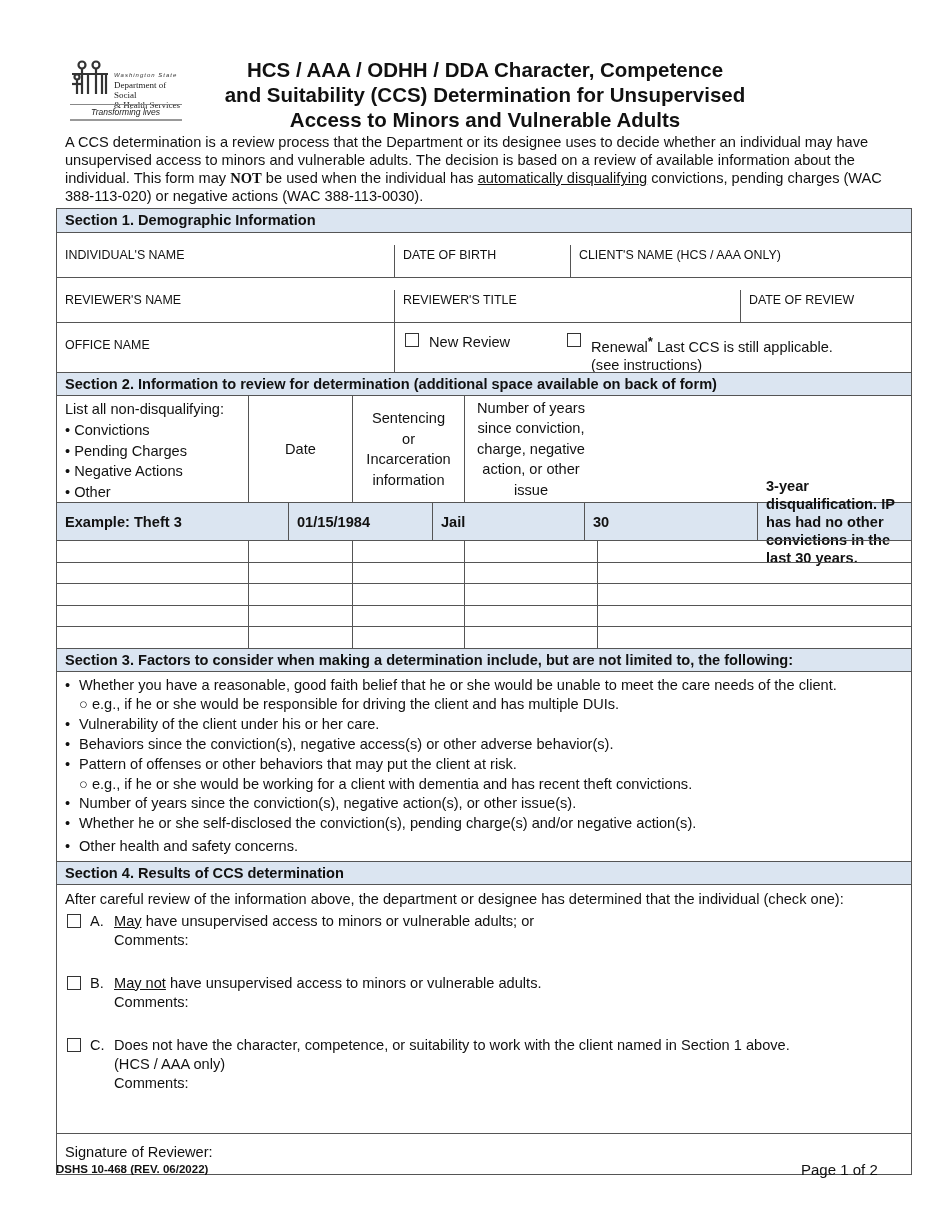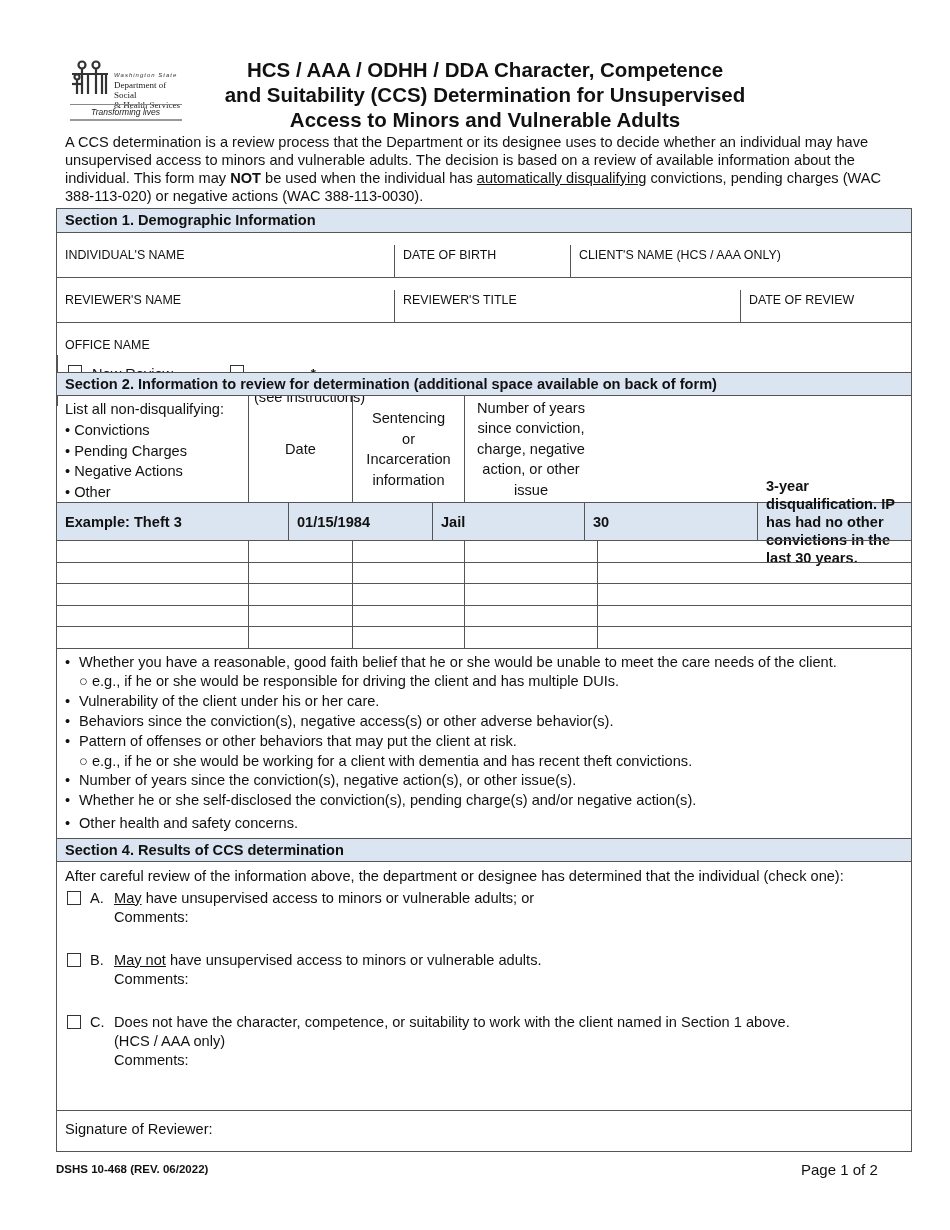--- a/index.html
+++ b/index.html
@@ -12,21 +12,21 @@
   .logo .figures { position: absolute; left: 2px; top: 2px; width: 40px; height: 36px; }
   .logo .state { position: absolute; left: 46px; top: 14px; font-size: 6px; font-style: italic; letter-spacing: 1px; color: #333; }
   .logo .dept { position: absolute; left: 46px; top: 22px; font-family: "Liberation Serif", serif; font-size: 9px; line-height: 10px; color: #222; }
   .logo .rule1 { position: absolute; left: 2px; top: 46px; width: 112px; height: 1px; background: #888; }
   .logo .tag { position: absolute; left: 0; top: 49px; width: 115px; text-align: center; font-size: 8.5px; font-style: italic; color: #222; }
   .logo .rule2 { position: absolute; left: 2px; top: 61px; width: 112px; height: 2px; background: #999; }
 
   .title { position: absolute; left: 195px; top: 57px; width: 580px; text-align: center; font-weight: bold; font-size: 20.5px; line-height: 25px; }
 
   .intro { position: absolute; left: 65px; top: 133px; width: 840px; font-size: 14.6px; line-height: 18px; }
-  .intro b { font-weight: bold; }
+  .intro b { font-weight: bold; font-family: Liberation Serif, serif; }
   .intro u { text-decoration: underline; }
 
   
   .form { position: absolute; left: 56px; top: 208px; width: 856px; border: 1px solid #555; }
   .row { position: relative; display: flex; border-top: 1px solid #555; }
   .row:first-child { border-top: none; }
   .cell { border-left: 1px solid #555; position: relative; }
   .cell:first-child { border-left: none; }
   .sec-head { background: #dbe5f1; font-weight: bold; font-size: 14.6px; padding: 2px 8px; height: 23px; line-height: 19px; }
   .lbl { font-size: 12.4px; padding: 3px 8px; line-height: 14px; margin-top: 12px; }
@@ -124,21 +124,21 @@
       </div>
       <div class="cell lbl" style="width:346px;">
         <div>REVIEWER'S TITLE</div>
         <div></div>
       </div>
       <div class="cell lbl" style="flex:1;">
         <div>DATE OF REVIEW</div>
         <div></div>
       </div>
     </div>
-    <div class="row" style="height:50px;flex-direction:column;">
+    <div class="row" style="height:50px;">
       <div class="cell lbl" style="width:337px;">
         <div>OFFICE NAME</div>
         <div></div>
       </div>
       <div class="cell s1-opt" style="flex:1; padding:10px 10px 0 10px;">
         <div style="display:flex;">
           <div style="display:flex; width:162px;">
             <span class="cb" style="margin-right:10px;"></span>
             <span>New Review</span>
           </div>
@@ -211,20 +211,23 @@
     </div>
     <div class="row empty-row">
       <div class="cell" style="width:191px;"></div>
       <div class="cell" style="width:104px;"></div>
       <div class="cell" style="width:112px;"></div>
       <div class="cell" style="width:133px;"></div>
       <div class="cell" style="flex:1;"></div>
     </div>
 
     <div class="row">
+      <div class="cell sec-head" style="width:100%; height:22px;">Section 3.  Factors to consider when making a determination include, but are not limited to, the following:</div>
+    </div>
+    <div class="row">
       <div class="cell s3-body" style="width:100%;">
         <div class="s3-item">
             <span class="dot">•</span>
             <span>Whether you have a reasonable, good faith belief that he or she would be unable to meet the care needs of the client.</span>
           </div>
         <div class="s3-sub"><span>○</span> <span>e.g., if he or she would be responsible for driving the client and has multiple DUIs.</span></div>
         <div class="s3-item">
             <span class="dot">•</span>
             <span>Vulnerability of the client under his or her care.</span>
           </div>

